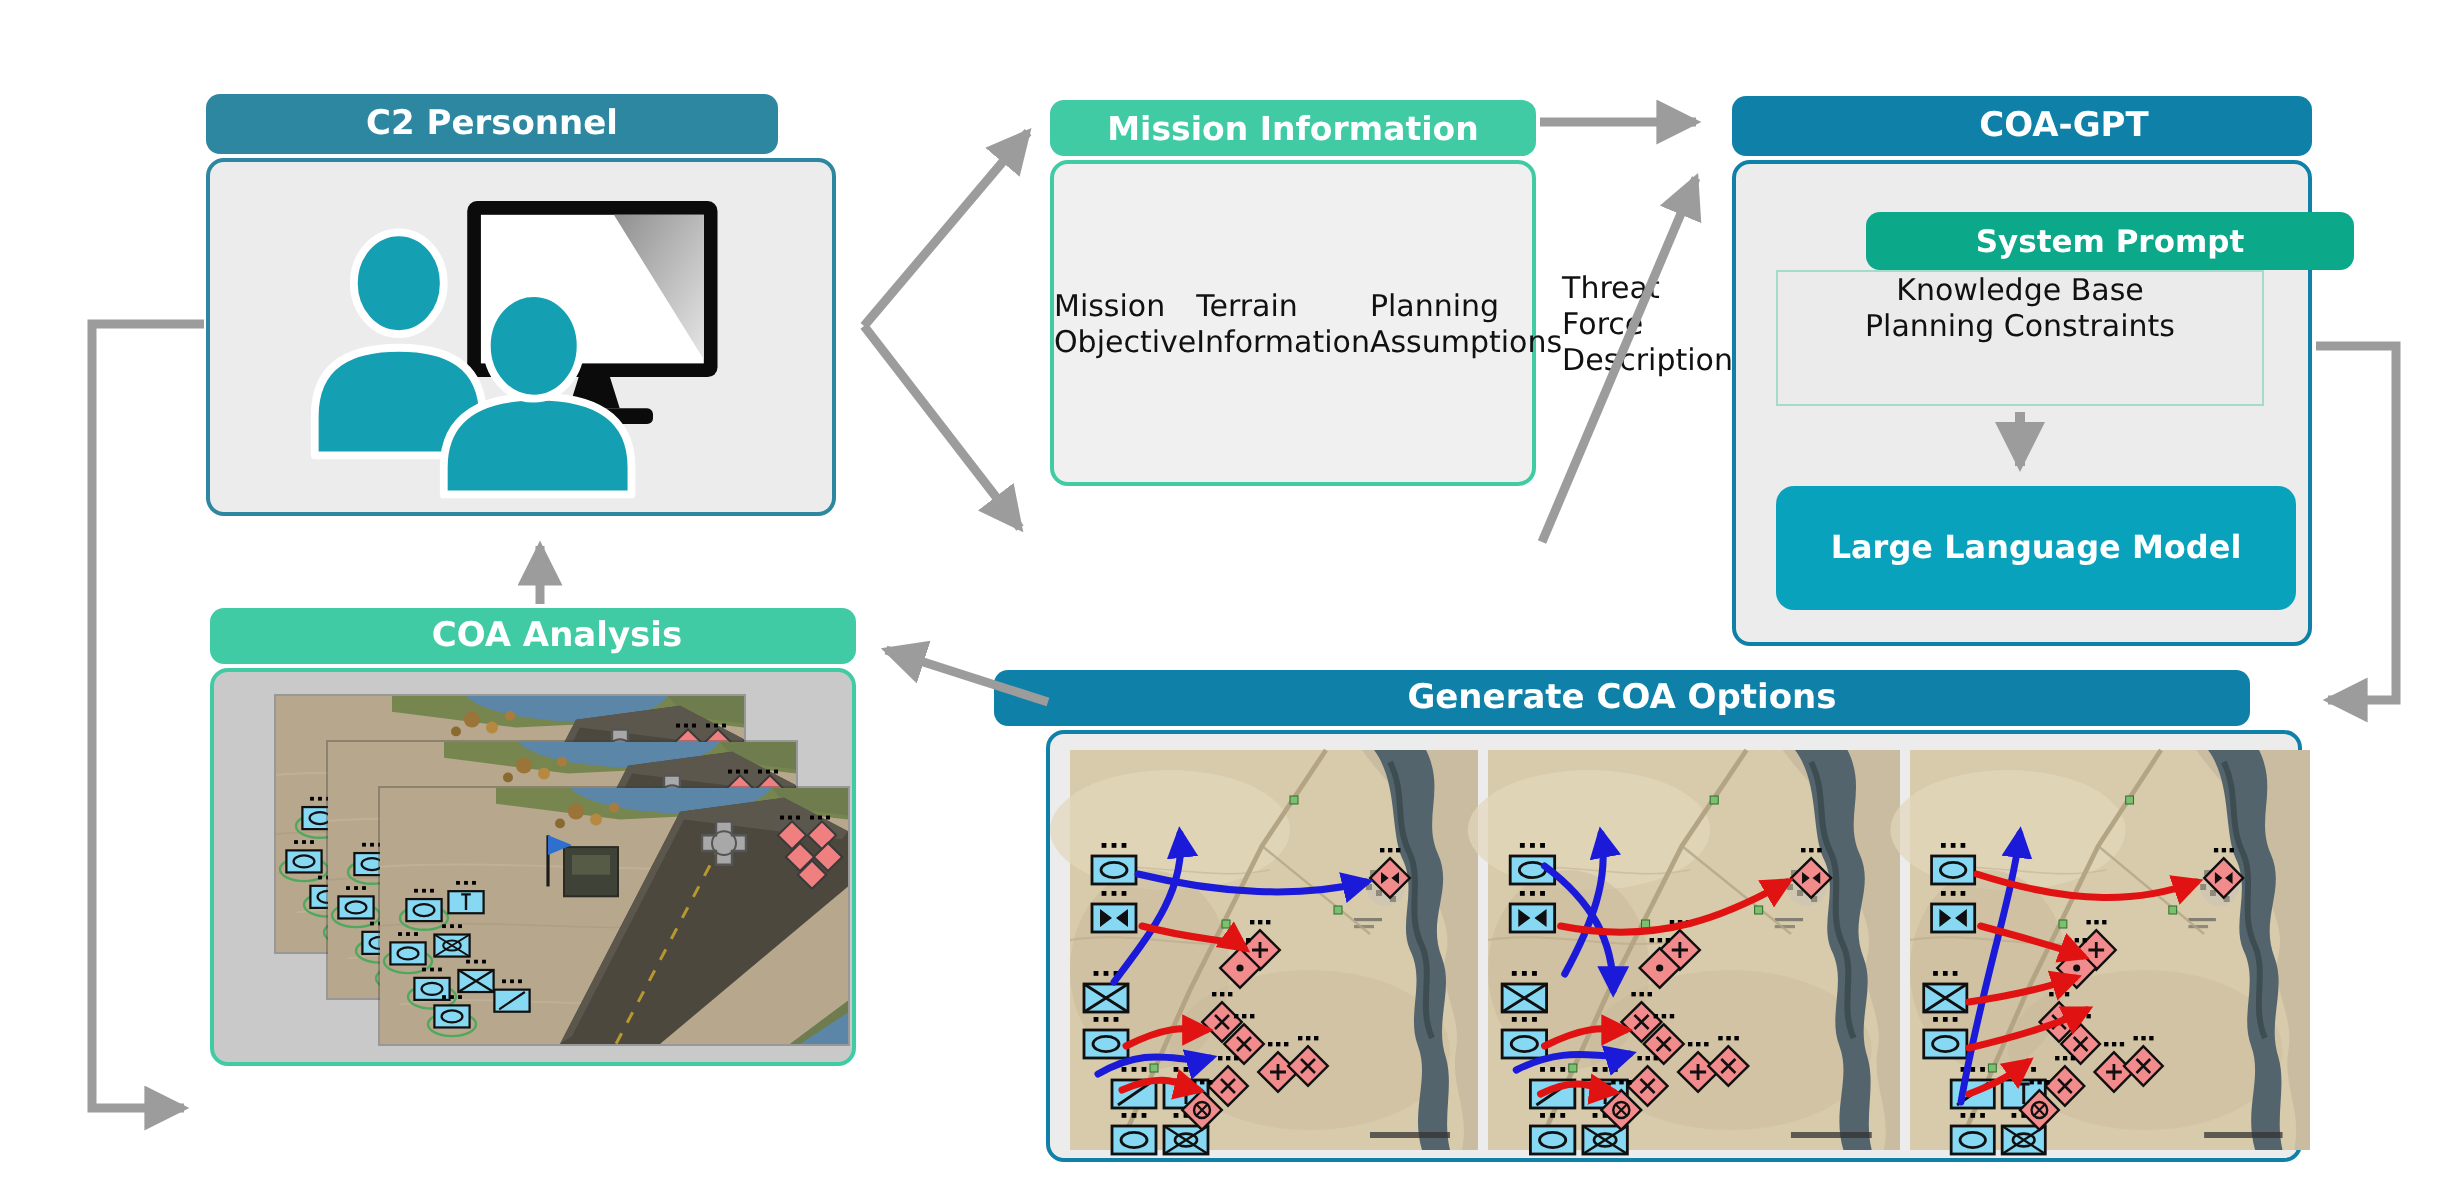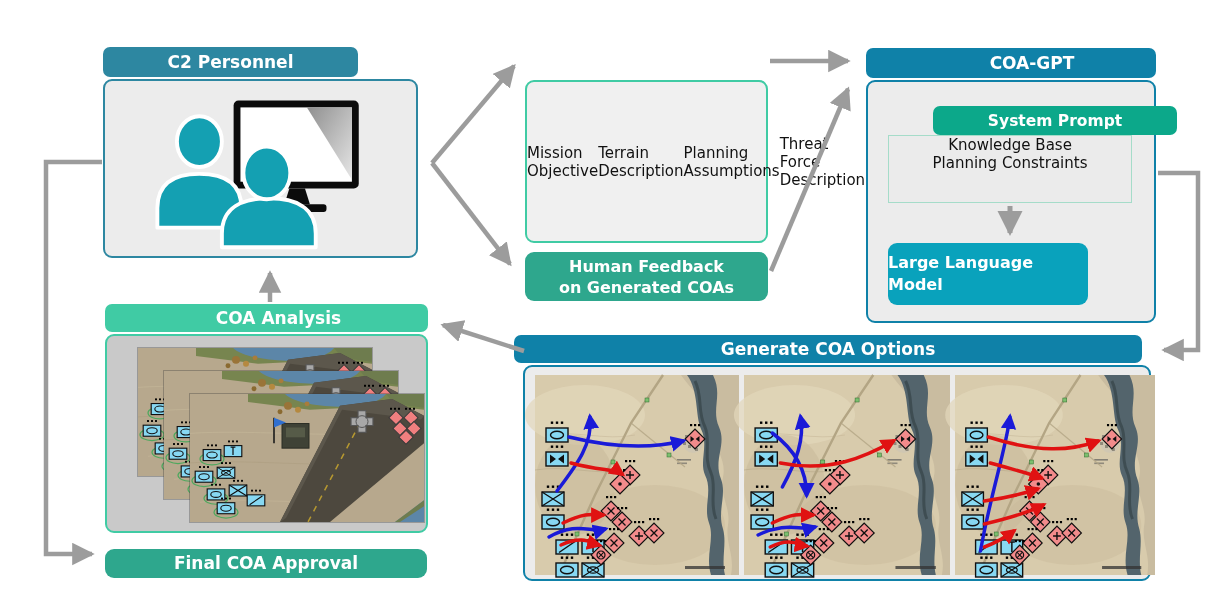--- a/index.html
+++ b/index.html
@@ -270,21 +270,21 @@
               <use href="#u-slash"></use>
             </g>
           <g transform="translate(36,116) scale(0.8)">
               <use href="#u-oval"></use>
             </g>
         </g>
       </g>
     </defs>
   </svg>
 
-  <div class="abs hdr hdr-c2" style="left:103px;top:47px;width:255px;height:30px;">
+  <div class="abs hdr hdr-c2" style="left:103px;top:47px;width:286px;height:30px;">
     <span>C2 Personnel</span>
   </div>
   <div class="abs bodybox b-c2" style="left:103px;top:79px;width:315px;height:179px;">
     <svg viewBox="0 0 315 179" style="width:100%;height:100%;display:block;overflow:hidden;border-radius:8px;">
       <g>
         <rect x="130" y="20" width="128" height="90" rx="5" fill="#0B0B0B"></rect>
         <rect x="137" y="27" width="114" height="76" fill="#FFFFFF"></rect>
         <polygon points="205,27 251,27 251,101" fill="url(#shinegrad)"></polygon>
         <polygon points="187,110 203,110 208,126 182,126" fill="#0B0B0B"></polygon>
         <rect x="165" y="126" width="60" height="8" rx="3" fill="#0B0B0B"></rect>
@@ -293,44 +293,43 @@
         <path d="M52,150 L52,130 C52,103 71,95 95,95 C119,95 138,103 138,130 L138,150 Z" fill="#14A0B2" stroke="#FFFFFF" stroke-width="4" stroke-linejoin="round"></path>
         <ellipse cx="95" cy="62" rx="23" ry="26" fill="#14A0B2" stroke="#FFFFFF" stroke-width="4"></ellipse>
       </g>
       <g>
         <path d="M118,170 L118,156 C118,129 139,120 166,120 C193,120 214,129 214,156 L214,170 Z" fill="#14A0B2" stroke="#FFFFFF" stroke-width="4" stroke-linejoin="round"></path>
         <ellipse cx="164" cy="94" rx="24" ry="27" fill="#14A0B2" stroke="#FFFFFF" stroke-width="4"></ellipse>
       </g>
     </svg>
   </div>
 
+  <div class="abs hdr hdr-lgreen" style="left:525px;top:50px;width:243px;height:28px;font-size:16.5px;">
+    <span>Mission Information</span>
+  </div>
   <div class="abs bodybox b-lgreen items-col" style="left:525px;top:80px;width:243px;height:163px;background:#F0F0F0;">
     <span>Mission Objective</span>
-    <span>Terrain Description</span>
+    <span>Terrain Information</span>
     <span>Planning Assumptions</span>
     <span>Threat Force Description</span>
   </div>
 
-  <div class="abs pill-green" style="left:525px;top:252px;width:243px;height:49px;">
-    <span>Human Feedback</span>
-    <span>on Generated COAs</span>
-  </div>
 
   <div class="abs hdr hdr-blue" style="left:866px;top:48px;width:290px;height:30px;padding-left:42px;">
     <span>COA-GPT</span>
   </div>
   <div class="abs bodybox b-blue" style="left:866px;top:80px;width:290px;height:243px;"></div>
   <div class="abs hdr sp-hdr" style="left:888px;top:106px;width:244px;height:29px;margin-left:45px;">
     <span>System Prompt</span>
   </div>
   <div class="abs kb-box" style="left:888px;top:135px;width:244px;height:68px;z-index:3;">
     <span>Knowledge Base</span>
     <span>Planning Constraints</span>
   </div>
-  <div class="abs llm" style="left:888px;top:243px;width:200px;height:62px;z-index:3;">
+  <div class="abs llm" style="left:888px;top:243px;width:260px;height:62px;z-index:3;">
     <span>Large Language Model</span>
   </div>
 
   <div class="abs hdr hdr-lgreen" style="left:105px;top:304px;width:323px;height:28px;padding-left:24px;">
     <span>COA Analysis</span>
   </div>
   <div class="abs bodybox b-lgreen" style="left:105px;top:334px;width:323px;height:199px;background:#C9C9C9;">
     <div class="shot" style="left:30px;top:11px;">
       <svg viewBox="0 0 234 130" preserveAspectRatio="none">
           <use href="#wargame"></use>
@@ -341,25 +340,22 @@
           <use href="#wargame"></use>
         </svg>
     </div>
     <div class="shot" style="left:82px;top:57px;">
       <svg viewBox="0 0 234 130" preserveAspectRatio="none">
           <use href="#wargame"></use>
         </svg>
     </div>
   </div>
 
-  <div class="abs pill-green" style="left:105px;top:549px;width:322px;height:29px;font-size:17px;">
-    <span>Final COA Approval</span>
-  </div>
-
-  <div class="abs hdr hdr-blue" style="left:514px;top:335px;width:628px;height:28px;">
+
+  <div class="abs hdr hdr-blue" style="left:497px;top:335px;width:628px;height:28px;">
     <span>Generate COA Options</span>
   </div>
   <div class="abs bodybox b-blue" style="left:523px;top:365px;width:628px;height:216px;">
     <div class="satmap" style="left:10px;width:204px;">
       <svg viewBox="0 0 204 200" preserveAspectRatio="none">
           <use href="#satbase"></use>
           <use href="#satarrows1"></use>
         </svg>
     </div>
     <div class="satmap" style="left:219px;width:206px;">

